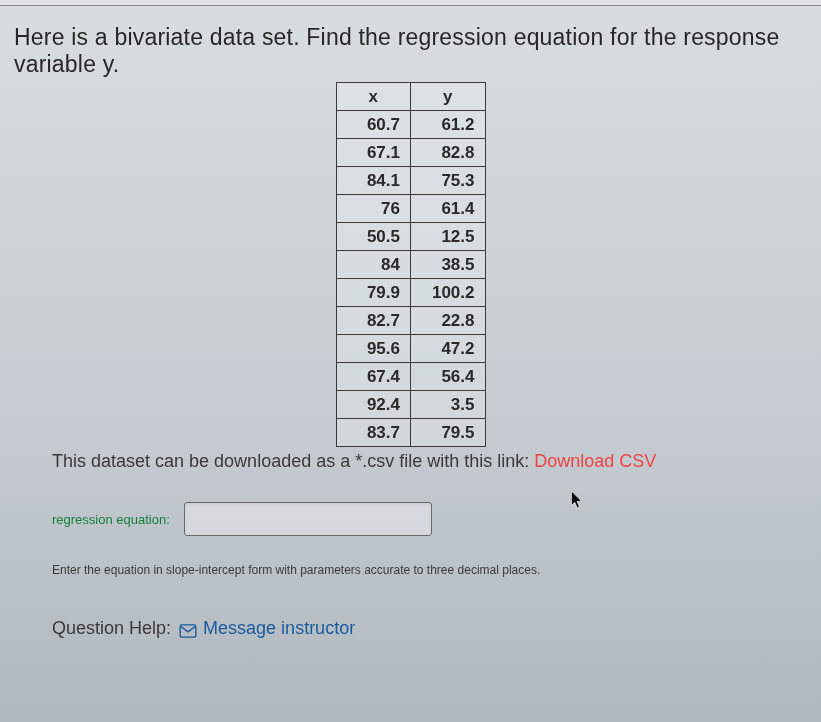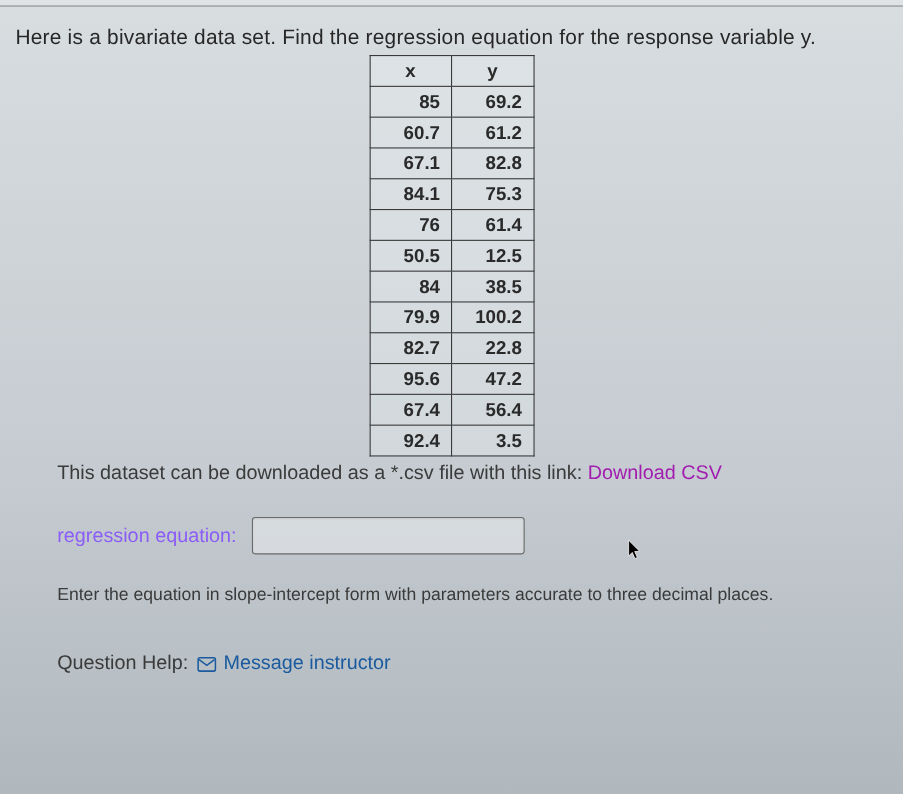--- a/index.html
+++ b/index.html
@@ -18,21 +18,21 @@
     }
     .frag-top {
       height: 6px;
       border-bottom: 1px solid #888;
       background: rgba(255,255,255,0.2);
     }
     .content {
       padding: 18px 14px 0 14px;
     }
     .prompt {
-      font-size: 19px;
+      font-size: 23px;
       font-weight: 500;
       color: #272727;
       letter-spacing: 0.2px;
       margin-bottom: 4px;
     }
     table.data {
       border-collapse: collapse;
       margin: 0 auto;
       background: rgba(240,244,246,0.3);
       width: 150px;
@@ -52,47 +52,47 @@
       padding: 2px 6px;
       font-weight: bold;
     }
     .csv-line {
       font-size: 18px;
       color: #3a3a3a;
       margin-top: 4px;
       margin-left: 38px;
     }
     .csv-link {
-      color: #a21caf;
+      color: #ef4444;
       text-decoration: none;
       cursor: pointer;
     }
     .eq-row {
       margin: 30px 0 0 38px;
       display: flex;
       align-items: center;
       gap: 14px;
     }
     .eq-label {
-      font-size: 18px;
-      color: #8b5cf6;
+      font-size: 13px;
+      color: #15803d;
     }
     .eq-input {
       width: 248px;
       height: 34px;
       border: 1px solid #6a6a6a;
       border-radius: 3px;
       background: rgba(255,255,255,0.35);
       font-size: 17px;
       padding: 0 8px;
       box-shadow: inset 0 1px 2px rgba(0,0,0,0.08);
     }
     .hint {
       margin: 26px 38px 12px 38px;
-      font-size: 16px;
+      font-size: 12px;
       line-height: 1.35;
       color: #3a3a3a;
     }
     .qhelp {
       margin: 40px 0 0 38px;
       font-size: 18px;
       color: #3a3a3a;
       display: flex;
       align-items: center;
       gap: 8px;
@@ -130,24 +130,20 @@
 
   <table class="data">
     <thead>
       <tr>
         <th>x</th>
         <th>y</th>
       </tr>
     </thead>
     <tbody>
       <tr>
-          <td>85</td>
-          <td>69.2</td>
-        </tr>
-      <tr>
           <td>60.7</td>
           <td>61.2</td>
         </tr>
       <tr>
           <td>67.1</td>
           <td>82.8</td>
         </tr>
       <tr>
           <td>84.1</td>
           <td>75.3</td>
@@ -176,20 +172,24 @@
           <td>95.6</td>
           <td>47.2</td>
         </tr>
       <tr>
           <td>67.4</td>
           <td>56.4</td>
         </tr>
       <tr>
           <td>92.4</td>
           <td>3.5</td>
+        </tr>
+      <tr>
+          <td>83.7</td>
+          <td>79.5</td>
         </tr>
     </tbody>
   </table>
 
   <div class="csv-line">
     <span>This dataset can be downloaded as a *.csv file with this link:  </span>
     <a class="csv-link">Download CSV</a>
   </div>
 
   <div class="eq-row">

